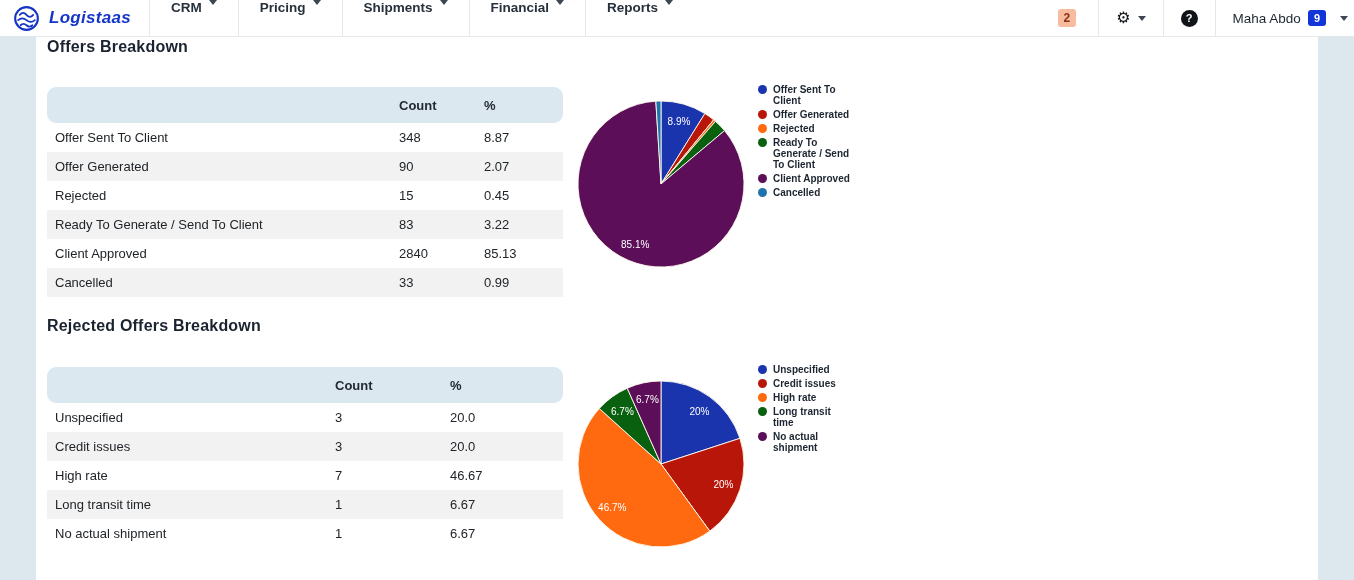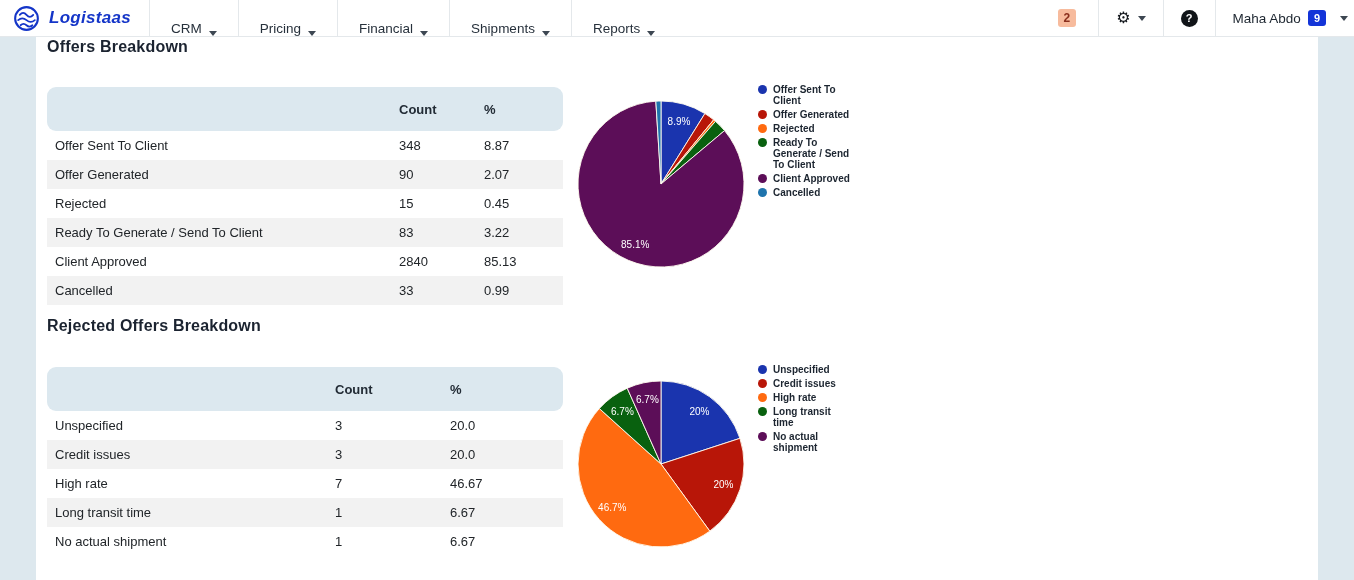--- a/index.html
+++ b/index.html
@@ -12,22 +12,22 @@
 
   
   .topbar {
     height:37px; display:flex; align-items:stretch;
     background:#fff; border-bottom:1px solid #e4e8eb;
   }
   .brand { display:flex; align-items:center; gap:9px; padding:0 18px 0 13px; cursor:pointer; }
   .brand-text { font-size:17px; font-weight:700; color:#1435c8; letter-spacing:.3px;font-style:italic; }
   .nav { display:flex; align-items:stretch; }
   .nav-item {
-    display:flex; align-items:flex-end; padding:0 21px;
-    border-left:1px solid #e4e8eb; font-size:13.5px; font-weight:400;
+    display:flex; align-items:flex-start; padding:0 21px;
+    border-left:1px solid #e4e8eb; font-size:13.5px; font-weight:700;
     color:#27313c; cursor:pointer; white-space:nowrap;
   }
   .caret {
     width:0; height:0; margin-left:7px;
     border-left:4px solid transparent; border-right:4px solid transparent;
     border-top:5px solid #3d4752;
   }
   .topbar-right { margin-left:auto; display:flex; align-items:stretch; }
   .notif-wrap { display:flex; align-items:center; padding:0 22px; cursor:pointer; }
   .notif {
@@ -48,21 +48,21 @@
   .strip { width:36px; background:#dde8ee; flex:0 0 36px; }
   .content { position:relative; flex:1; background:#fff; overflow:hidden; }
 
   .section-title {
     position:absolute; left:11px; margin:0;
     font-size:16px; font-weight:600; color:#1b2330; letter-spacing:.2px;
   }
 
   .rtable { position:absolute; left:11px; width:516px; font-size:13px; }
   .thead {
-    display:grid; height:44px; align-items:center;
+    display:grid; height:36px; align-items:center;
     background:#dce8ef; border-radius:9px;
     font-weight:700; color:#222b35;
   }
   .trow { display:grid; height:29px; align-items:center; background:#fff; }
   .trow.alt { background:#f2f2f2; }
   .cell-label { padding-left:8px; }
   .sec0 .thead, .sec0 .trow { grid-template-columns:352px 85px 1fr; }
   .sec1 .thead, .sec1 .trow { grid-template-columns:288px 115px 1fr; }
 
   .pie { position:absolute; }
@@ -90,25 +90,25 @@
   <nav class="nav" id="nav">
       <div class="nav-item">
         <span>CRM</span>
         <span class="caret"></span>
       </div>
       <div class="nav-item">
         <span>Pricing</span>
         <span class="caret"></span>
       </div>
       <div class="nav-item">
+        <span>Shipments</span>
+        <span class="caret"></span>
+      </div>
+      <div class="nav-item">
         <span>Financial</span>
-        <span class="caret"></span>
-      </div>
-      <div class="nav-item">
-        <span>Shipments</span>
         <span class="caret"></span>
       </div>
       <div class="nav-item">
         <span>Reports</span>
         <span class="caret"></span>
       </div>
     </nav>
   <div class="topbar-right">
     <div class="notif-wrap">
       <span class="notif">2</span>

